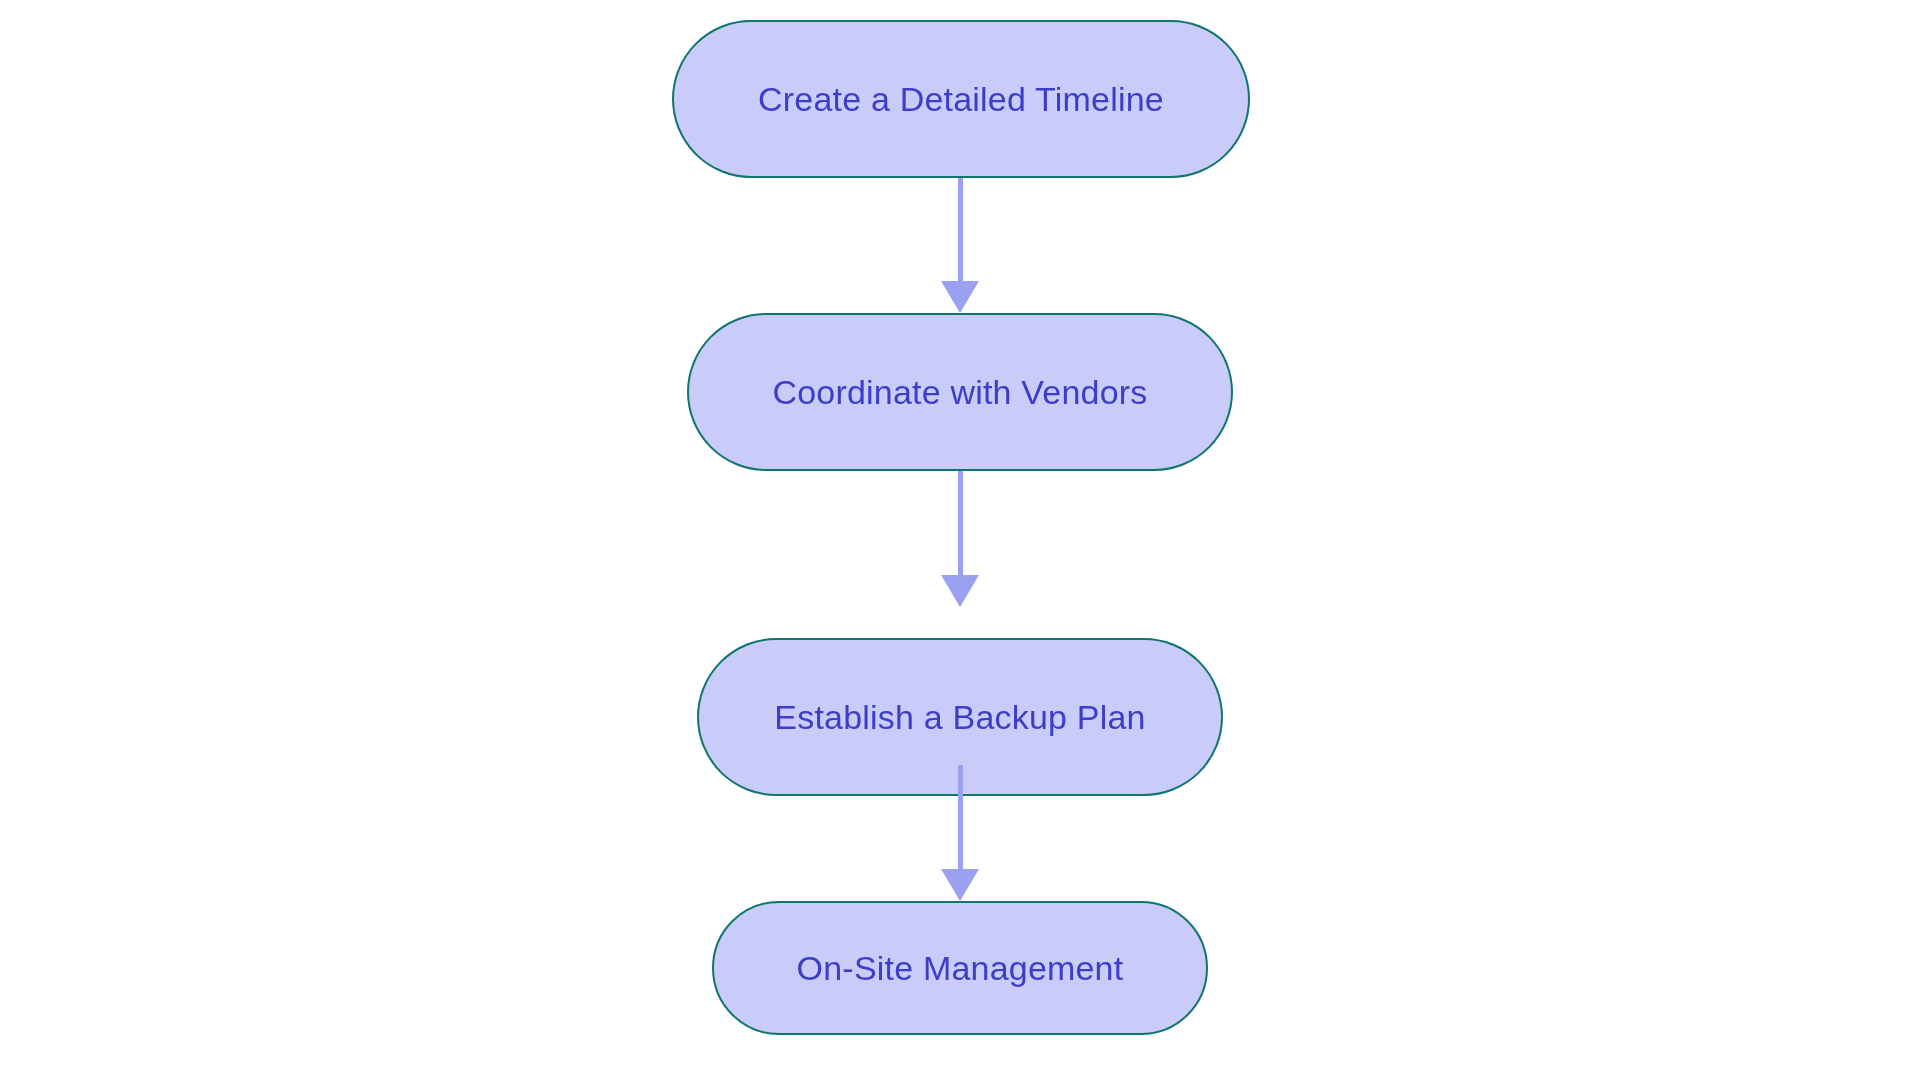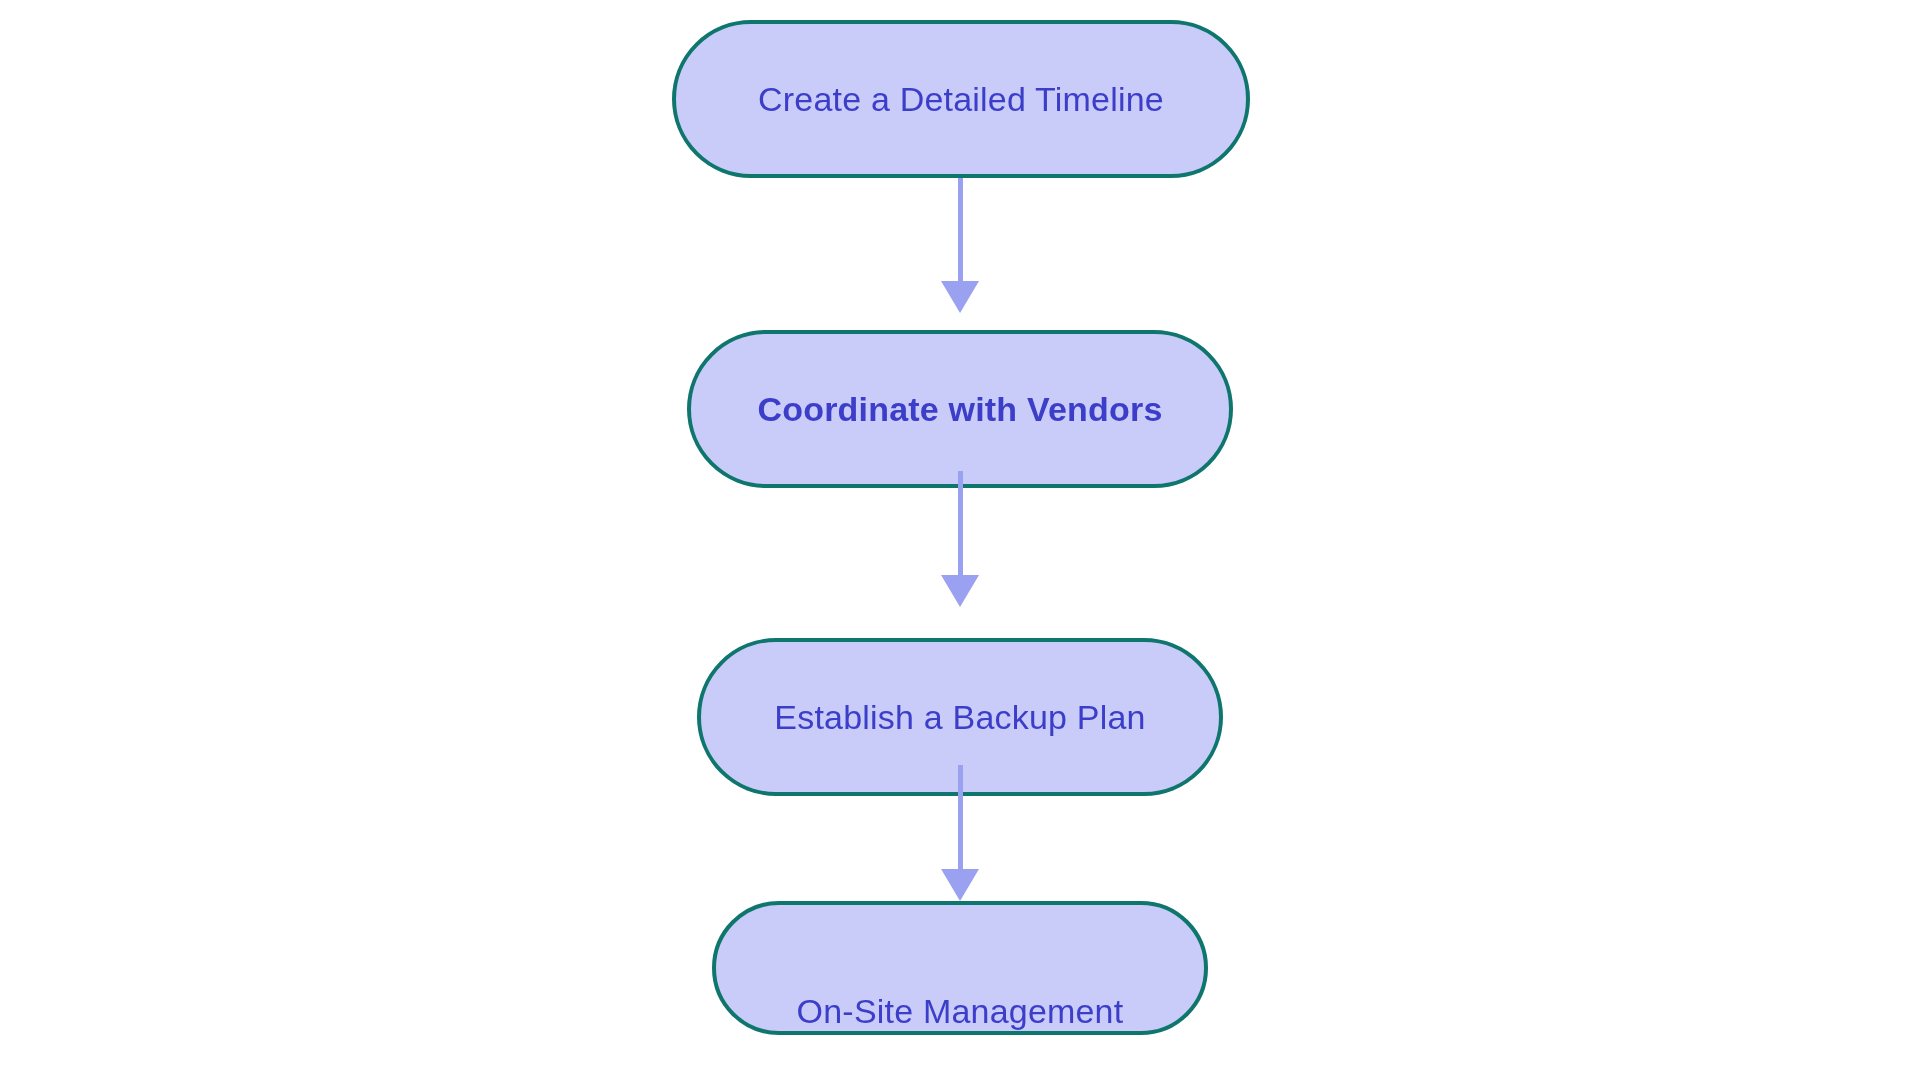--- a/index.html
+++ b/index.html
@@ -15,32 +15,32 @@
     overflow: hidden;
     font-family: "Liberation Sans", sans-serif;
   }
   .flow-node {
     position: absolute;
     box-sizing: border-box;
     display: flex;
     align-items: center;
     justify-content: center;
     background: #c9cbf8;
-    border: 4px solid #0f766e;
+    border: 2px solid #0f766e;
     border-radius: 84px;
     color: #3c3ec9;
     font-size: 34px;
     letter-spacing: 0.2px;
     white-space: nowrap;
     text-align: center;
   }
   .node-1 { left: 672px; top: 20px;  width: 578px; height: 158px; }
-  .node-2 { left: 687px; top: 330px; width: 546px; height: 158px; font-weight: bold; }
+  .node-2 { left: 687px; top: 313px; width: 546px; height: 158px; }
   .node-3 { left: 697px; top: 638px; width: 526px; height: 158px; }
-  .node-4 { left: 712px; top: 901px; width: 496px; height: 134px; align-items: flex-end; }
+  .node-4 { left: 712px; top: 901px; width: 496px; height: 134px; }
 
   .edge { position: absolute; }
   .edge-line {
     position: absolute;
     left: 958px;
     width: 5px;
     background: #9aa1f0;
   }
   .edge-head {
     position: absolute;

